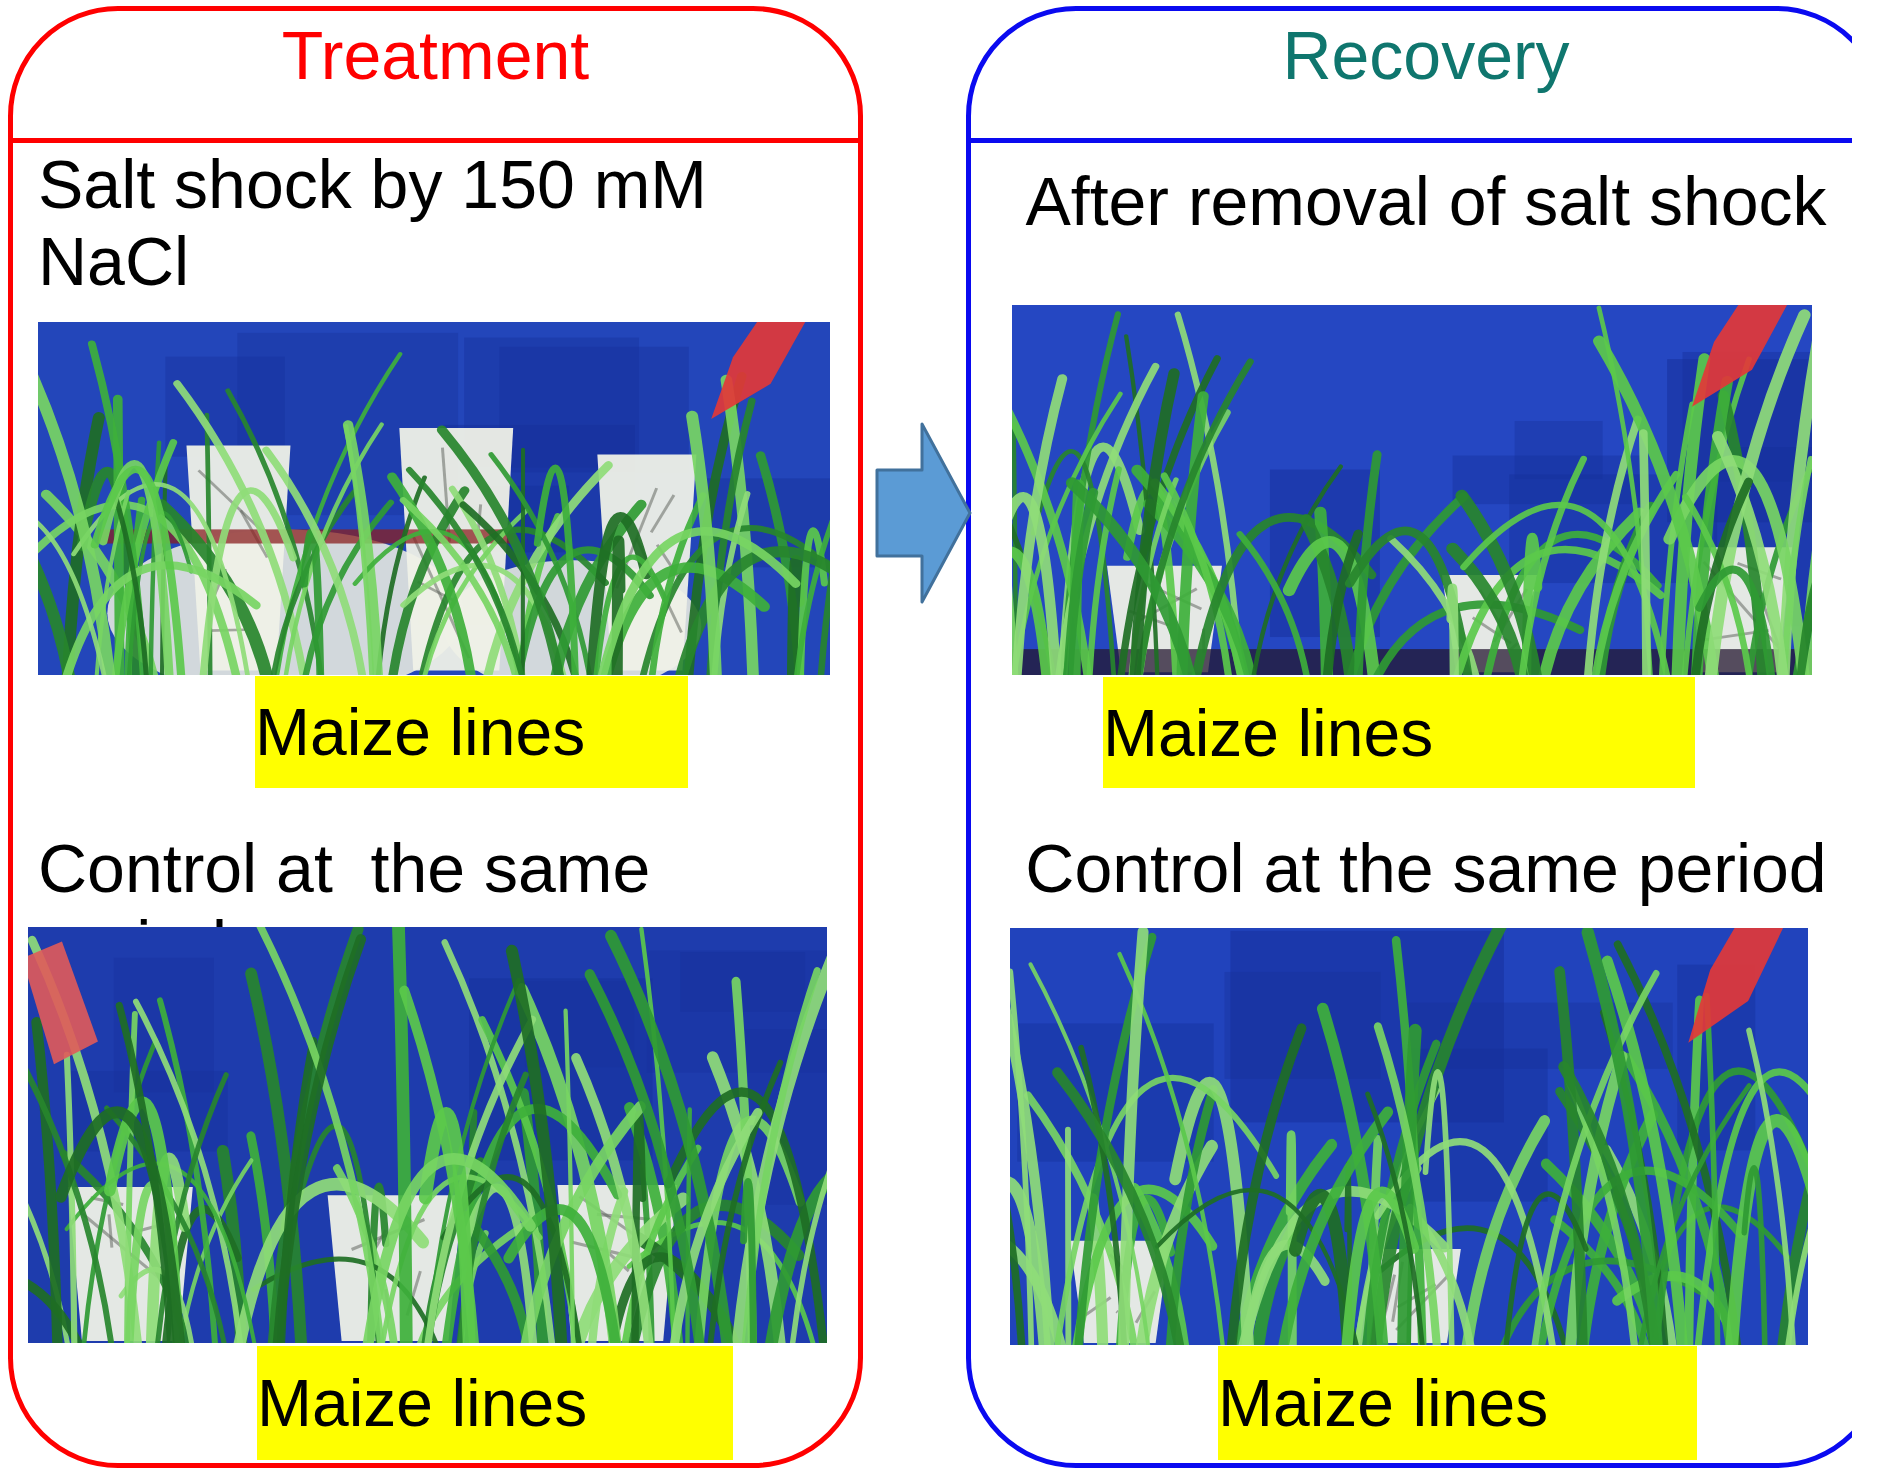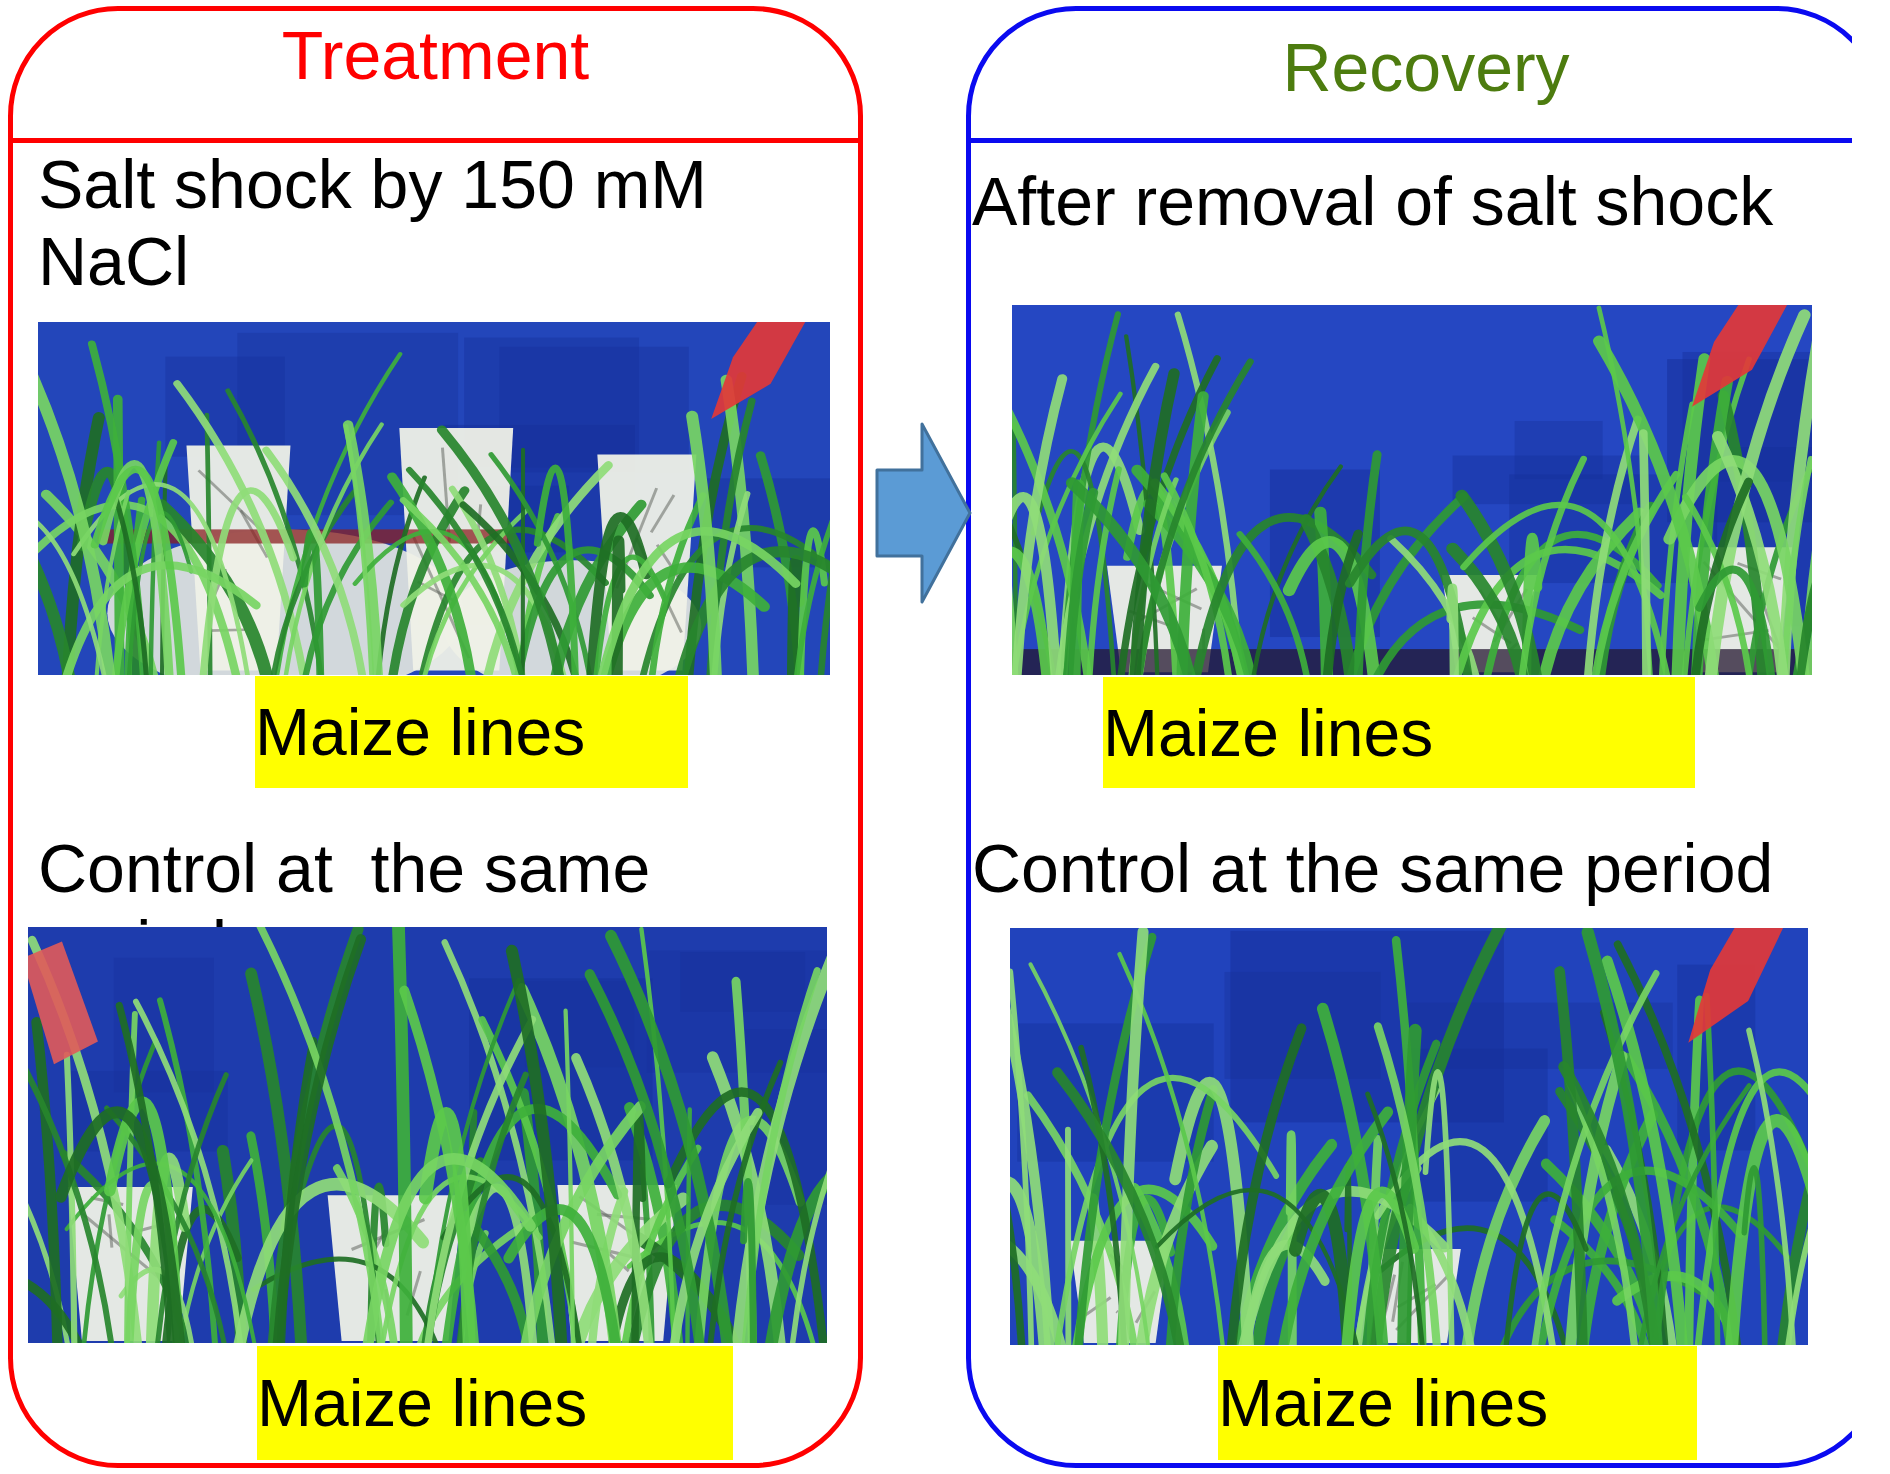--- a/index.html
+++ b/index.html
@@ -3,37 +3,37 @@
 <meta charset="utf-8">
 <style>
   html,body{margin:0;padding:0;background:#fff;}
   .stage{position:relative;width:1852px;height:1474px;background:#ffffff;overflow:hidden;
          font-family:"Liberation Sans", sans-serif;border-radius:29px;}
   .abs{position:absolute;}
   .panel{border:5px solid #000;border-radius:110px;background:transparent;}
   .sep{height:5px;}
   .title{font-size:68px;text-align:center;white-space:pre;}
   .heading{font-size:68px;color:#000;line-height:1.13;white-space:pre-wrap;}
-  .center{text-align:left;}
+  .center{text-align:center;}
   .photo{overflow:hidden;background:#2346BA;}
   .photo svg{display:block;width:100%;height:100%;}
   .ylabel{background:#FFFF00;color:#000;font-size:66px;display:flex;
           align-items:center;}
   .arrow-svg{display:block;}
 </style>
 </head>
 <body>
 
 <div class="stage">
 
   <div class="abs panel" style="left: 8px; top: 6px; width: 845px; height: 1452px; border-color: rgb(255, 0, 0);"></div>
   <div class="abs panel" style="left: 966px; top: 6px; width: 910px; height: 1452px; border-color: rgb(10, 10, 240);"></div>
 
   <div class="abs title" style="left: 8px; top: 16px; width: 855px; color: rgb(255, 0, 0);">Treatment</div>
-  <div class="abs title" style="left: 966px; top: 16px; width: 920px; color: #4d7c0f; margin-top: 12px;">Recovery</div>
+  <div class="abs title" style="left: 966px; top: 16px; width: 920px; color: #0f766e;">Recovery</div>
 
   <div class="abs sep" style="left: 10px; top: 138px; width: 851px; background: rgb(255, 0, 0);"></div>
   <div class="abs sep" style="left: 968px; top: 138px; width: 916px; background: rgb(10, 10, 240);"></div>
 
   <div class="abs heading" style="left:38px;top:146px;width:800px;">Salt shock by 150 mM
 NaCl</div>
   <div class="abs photo" style="left:38px;top:322px;width:792px;height:353px;">
     <svg xmlns="http://www.w3.org/2000/svg" viewBox="0 0 800 400" preserveAspectRatio="none">
         <rect x="0" y="0" width="800" height="400" fill="#2346BA"></rect>
         <rect x="409.2696389183402" y="116.58820981159808" width="193.78608410712332" height="144.42522175610065" fill="#16309B" opacity="0.51"></rect>

